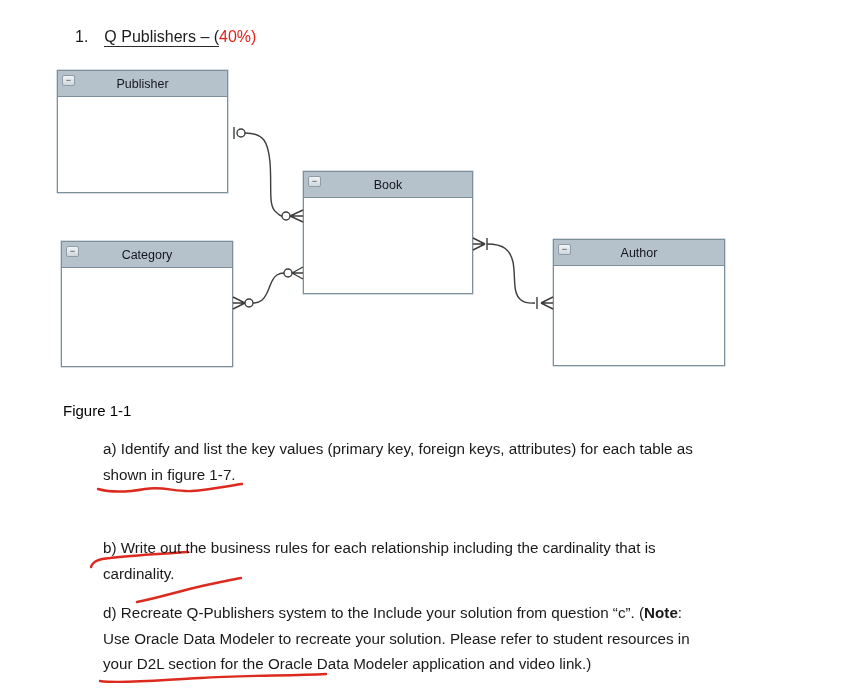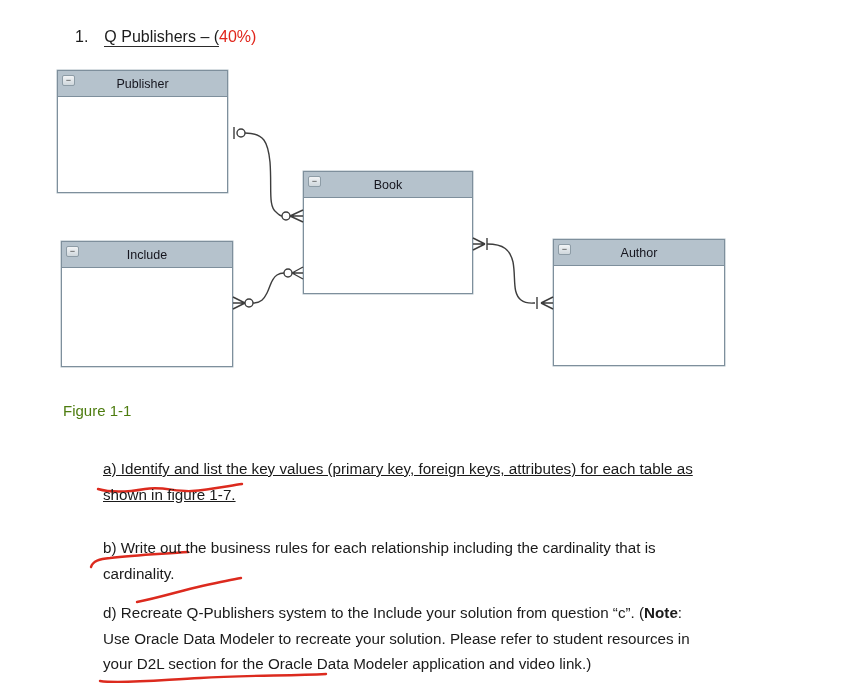--- a/index.html
+++ b/index.html
@@ -29,24 +29,24 @@
   #t-category  { left:61px;  top:241px; width:172px; height:126px; }
   #t-author    { left:553px; top:239px; width:172px; height:127px; }
 
   
   #overlay { position:absolute; left:0; top:0; width:843px; height:690px; pointer-events:none; }
   .conn { stroke:#3d3d3d; stroke-width:1.4; fill:none; }
   .conn-dot { stroke:#3d3d3d; stroke-width:1.4; fill:#ffffff; }
   .pen { stroke:#dc2a1e; stroke-width:2.4; fill:none; stroke-linecap:round; }
 
   
-  .figcap { position:absolute; left:63px; top:402px; font-size:15px; color:#4d7c0f; }
+  .figcap { position:absolute; left:63px; top:402px; font-size:15px; color:#000000; }
   .qpara { position:absolute; left:103px; font-size:15.2px; color:#1a1a1a; }
   .qpara .ln { height:25.5px; line-height:25.5px; white-space:nowrap; }
-  #q-a { top:456px;text-decoration:underline; } #q-b { top:499px;margin-top:36px; } #q-c { top:562px; } #q-d { top:600px; }
+  #q-a { top:436px; } #q-b { top:499px;margin-top:36px; } #q-c { top:562px; } #q-d { top:600px; }
   .bold { font-weight:bold; }
 </style>
 </head>
 <body>
 
 <div id="page">
 
   <div class="doc-title">
     <span class="num">1.</span><span class="ul">Q Publishers – (</span><span class="pct">40%)</span>
   </div>
@@ -59,21 +59,21 @@
   </div>
   <div class="ertable" id="t-book">
     <div class="hdr">
       <span class="collapse-btn">−</span>
       <span>Book</span>
     </div>
   </div>
   <div class="ertable" id="t-category">
     <div class="hdr">
       <span class="collapse-btn">−</span>
-      <span>Include</span>
+      <span>Category</span>
     </div>
   </div>
   <div class="ertable" id="t-author">
     <div class="hdr">
       <span class="collapse-btn">−</span>
       <span>Author</span>
     </div>
   </div>
 
   <svg id="overlay" viewBox="0 0 843 690" xmlns="http://www.w3.org/2000/svg">

